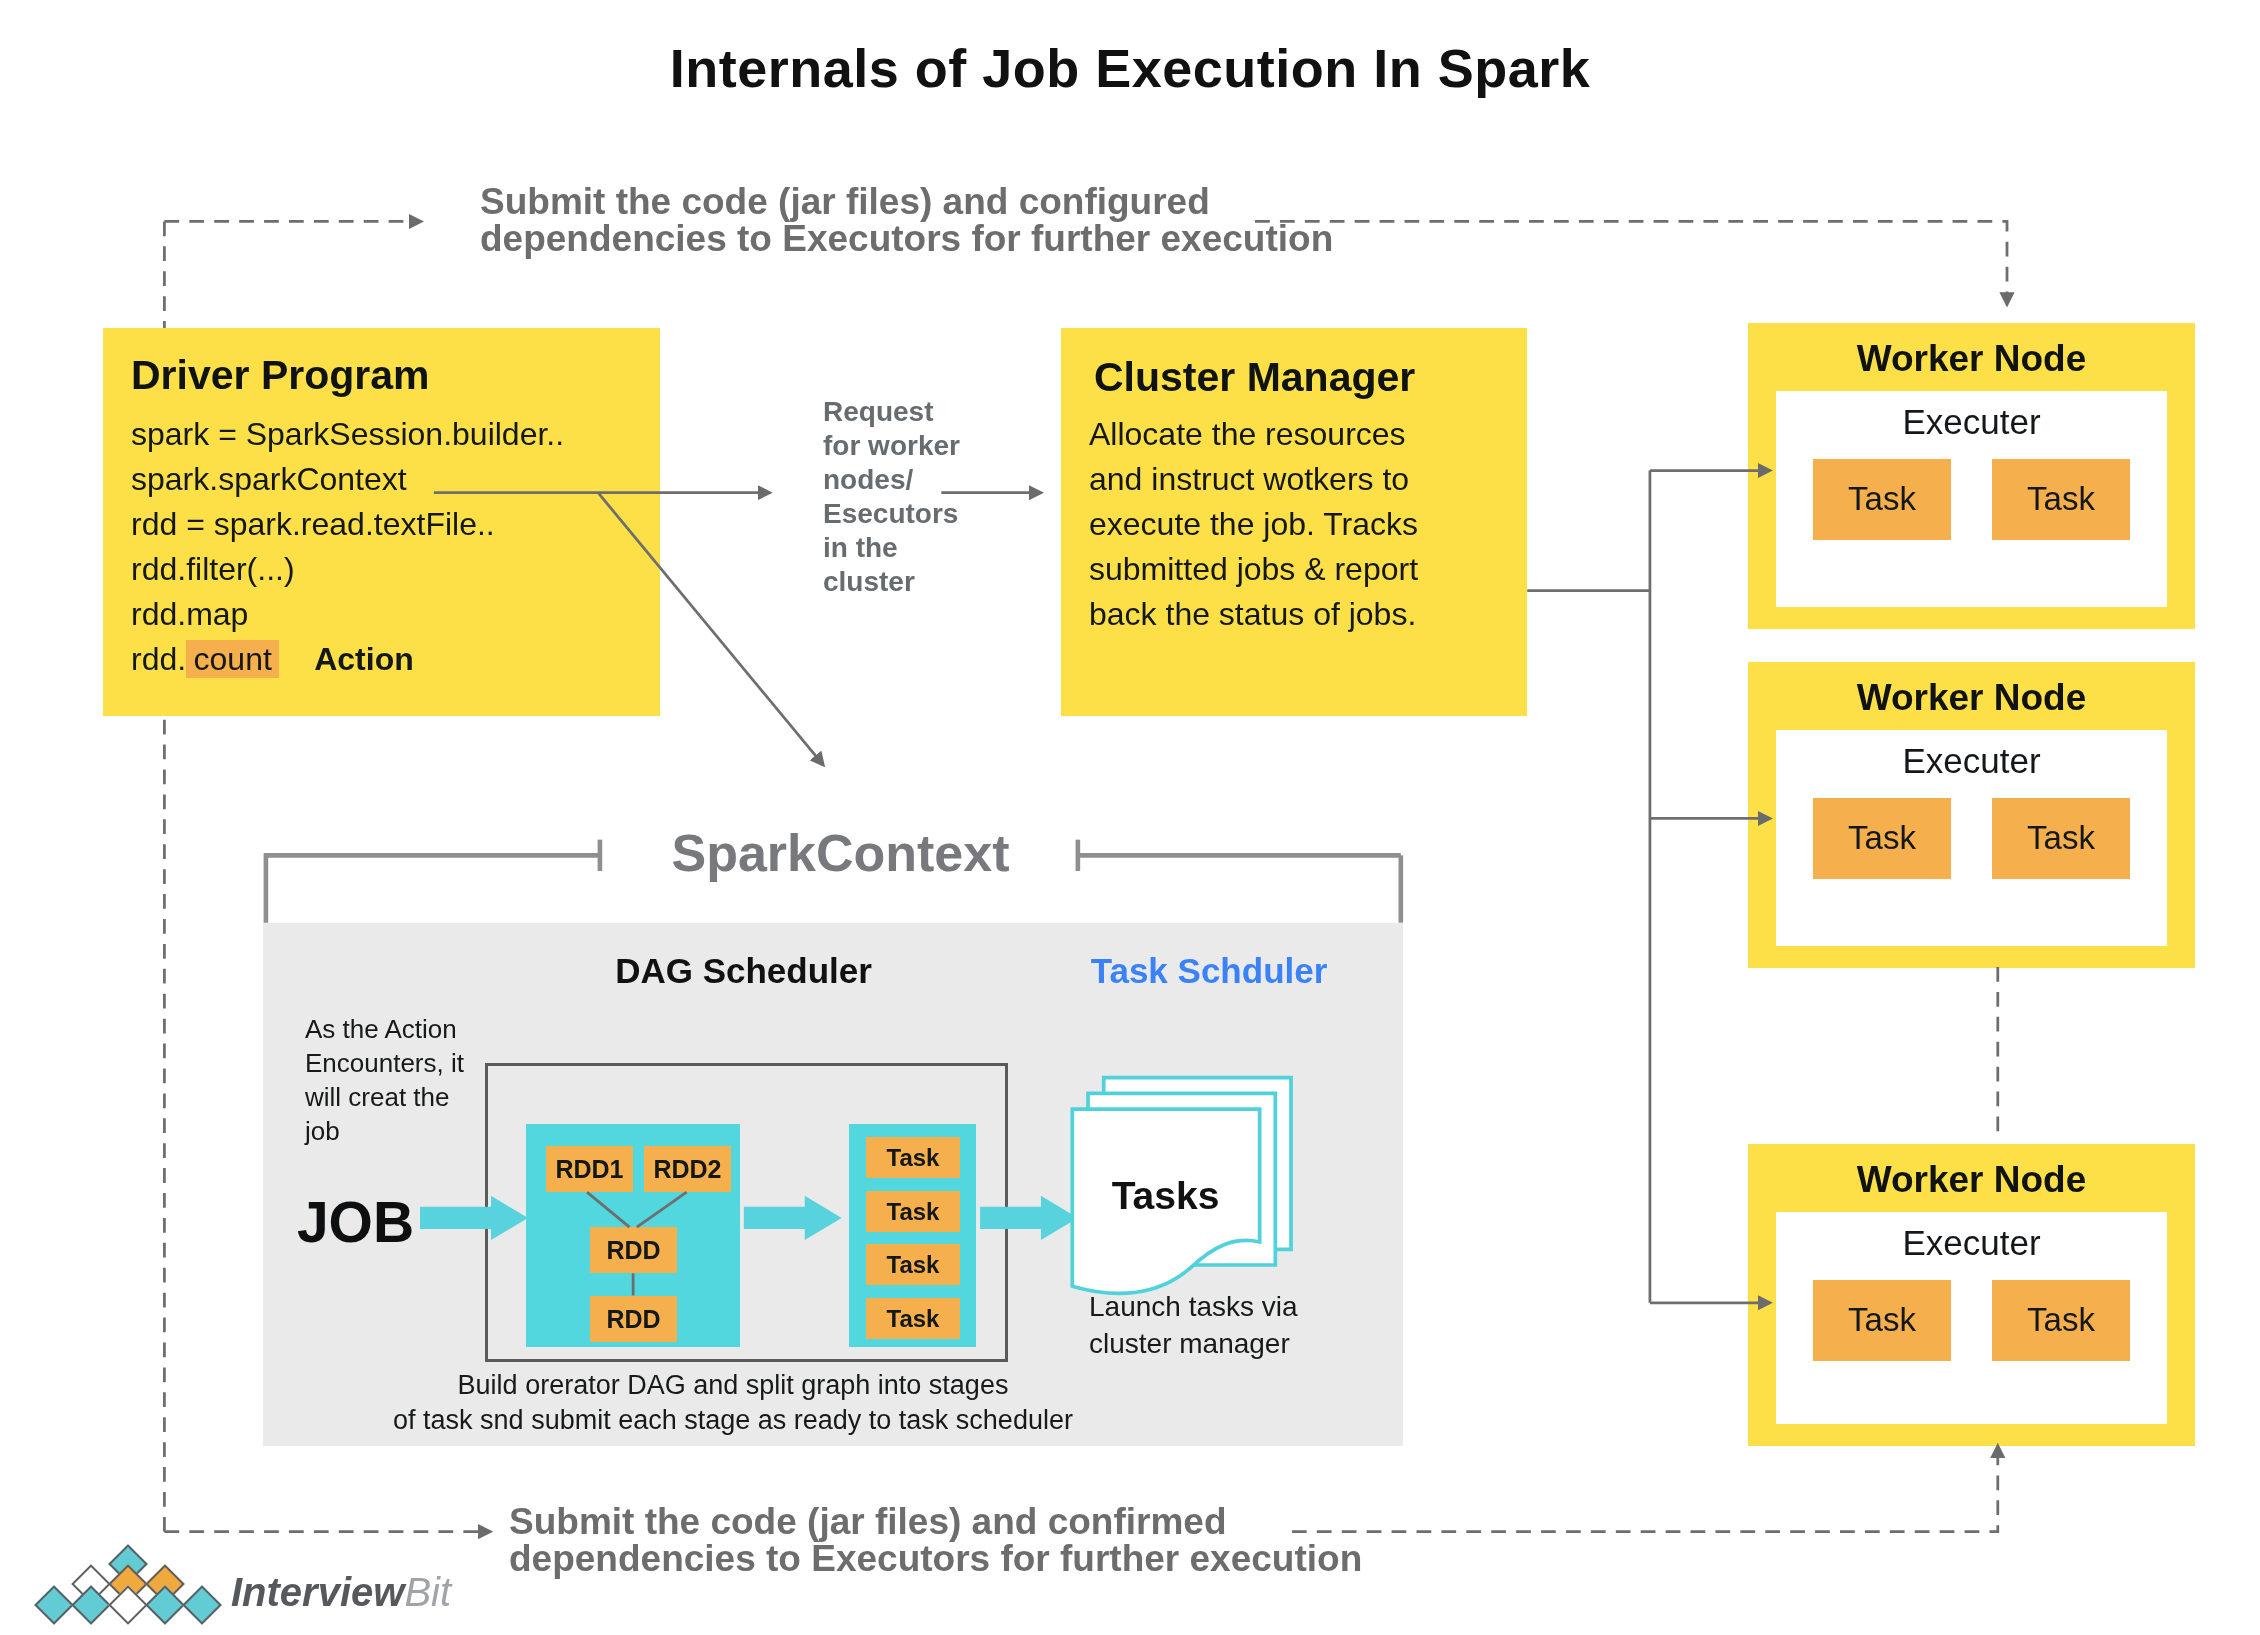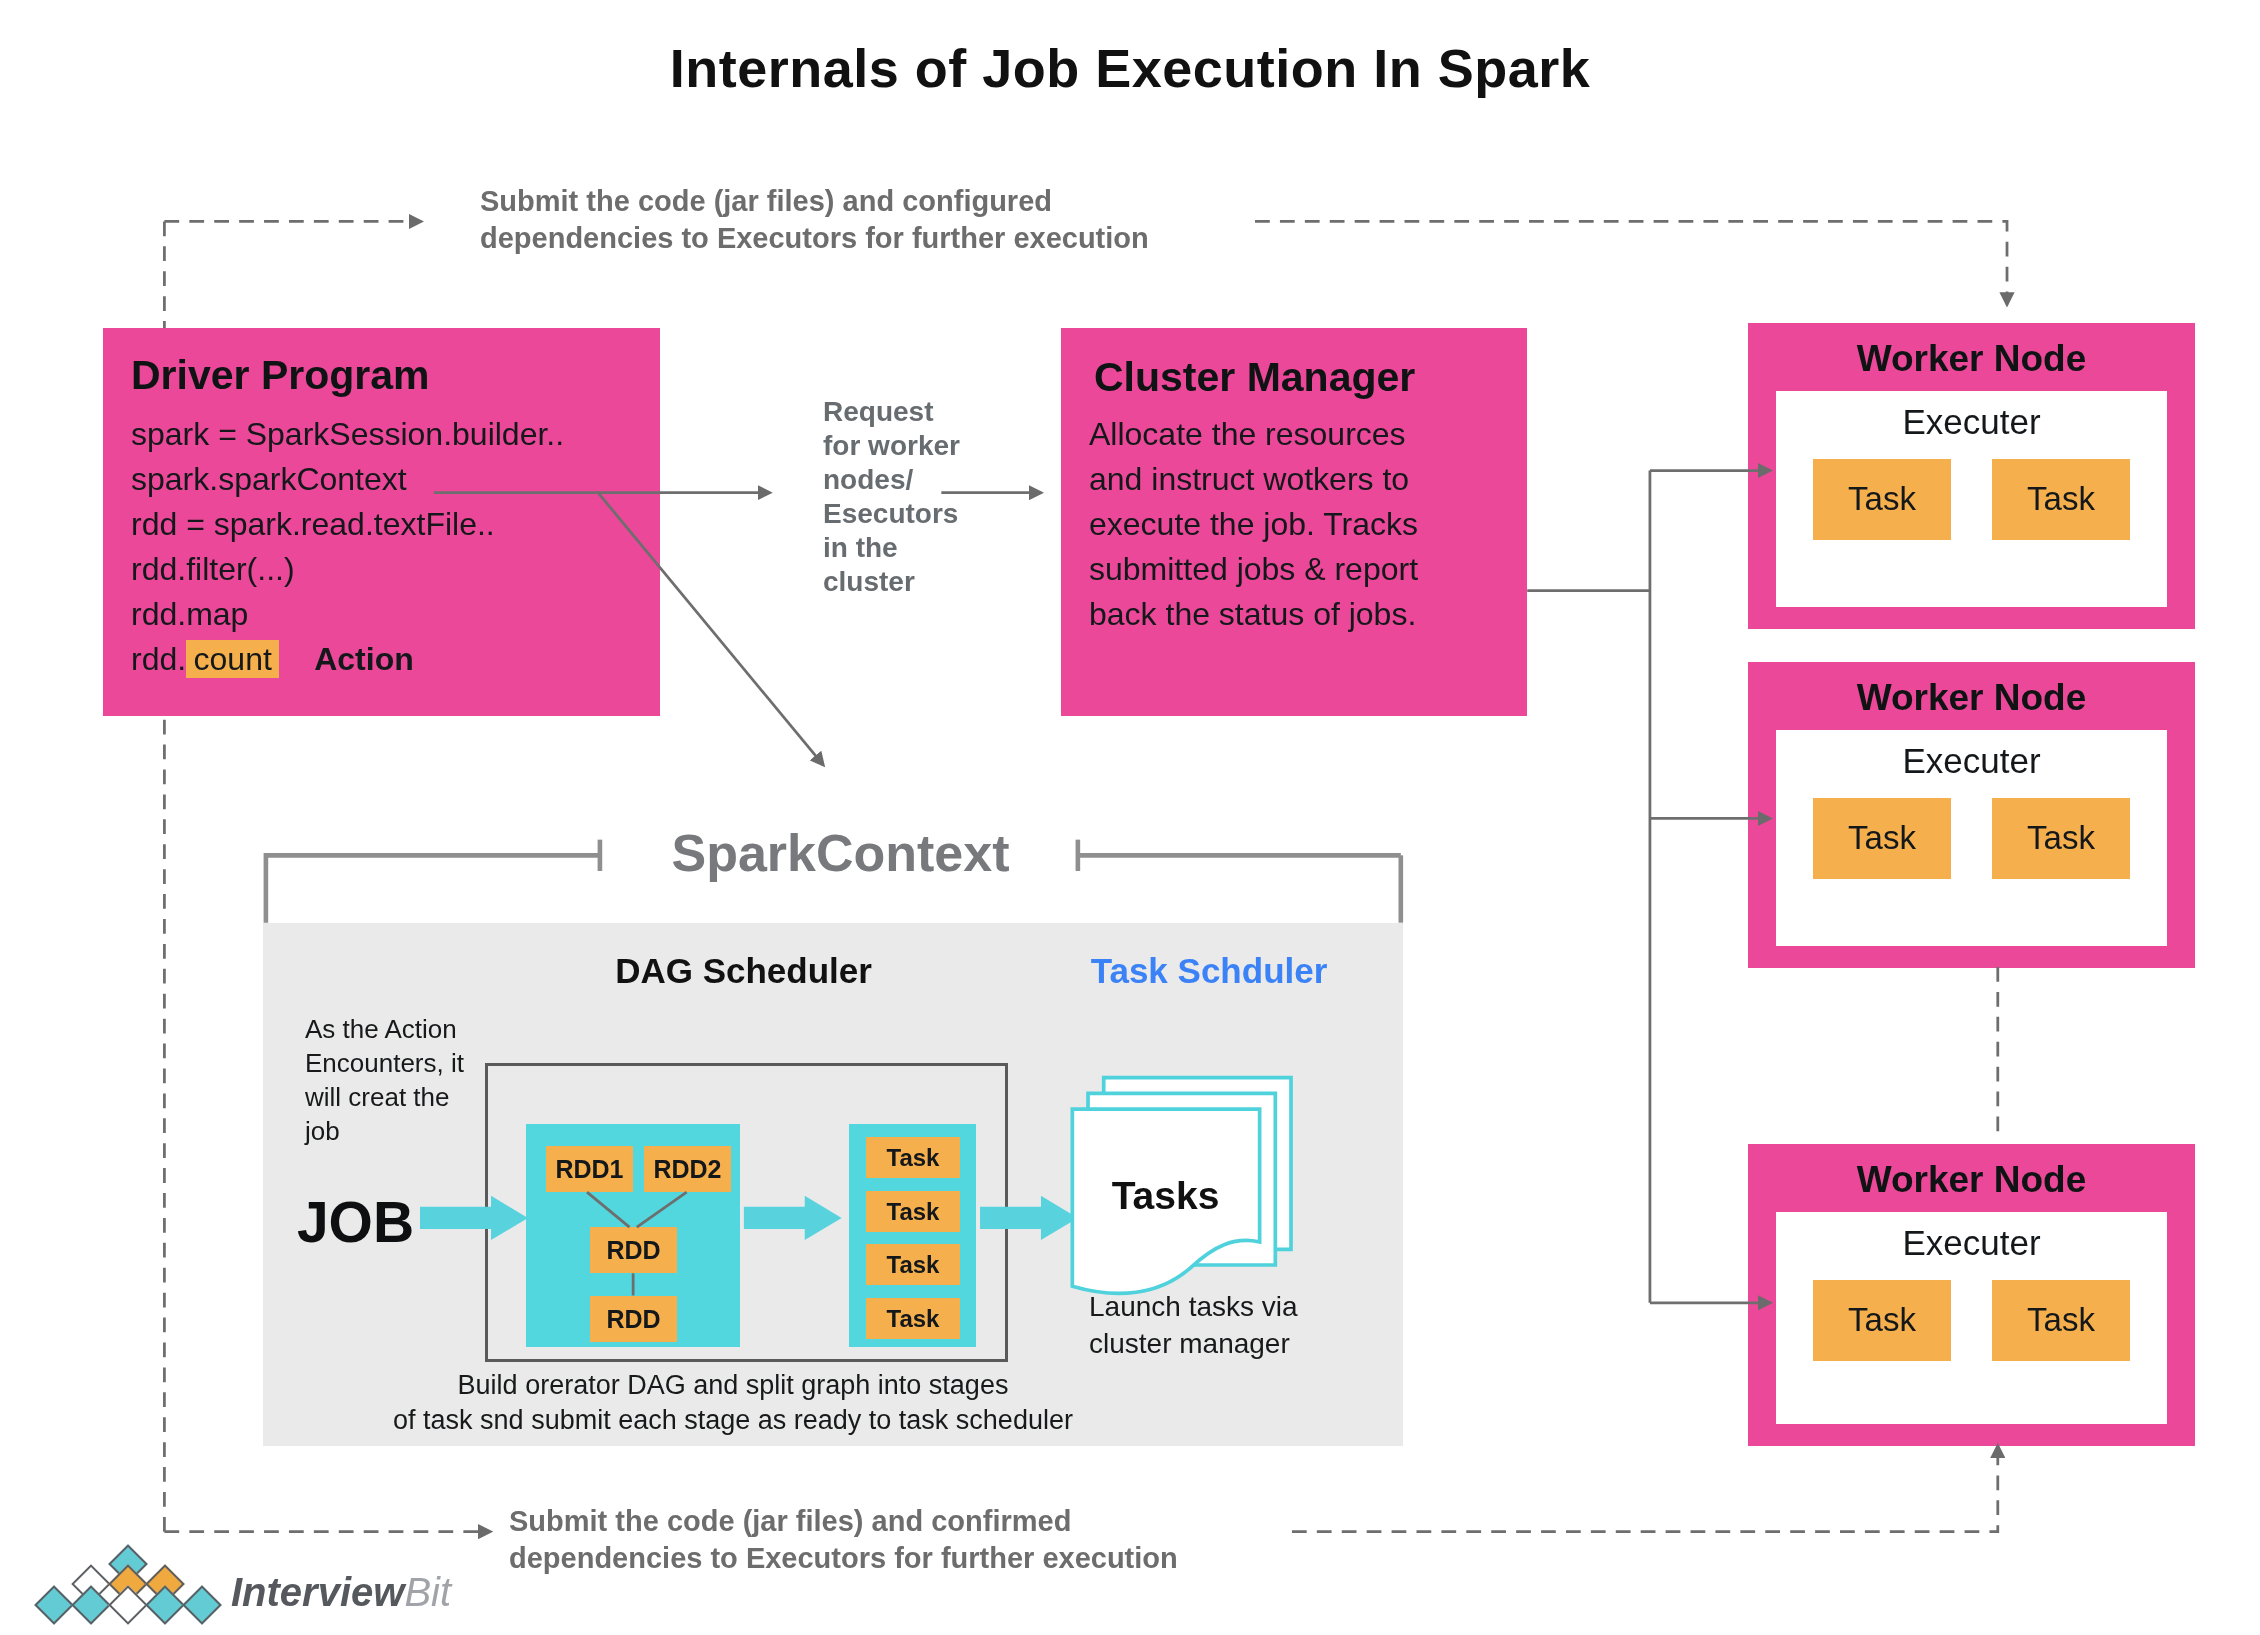--- a/index.html
+++ b/index.html
@@ -5,23 +5,23 @@
   html,body{margin:0;padding:0;background:#fff;}
   #canvas{
     position:relative;width:2260px;height:1635px;background:#ffffff;
     font-family:"Liberation Sans","DejaVu Sans",sans-serif;overflow:hidden;
   }
   svg.layer{position:absolute;left:0;top:0;pointer-events:none;}
   #svg-behind{z-index:0;}
   #svg-front{z-index:3;}
   .box{position:absolute;z-index:1;}
   .label{position:absolute;z-index:4;}
-  .teal{background:#ec4899;}
+  .teal{background:#fde047;}
   .page-title{width:2260px;top:37px;left:0;text-align:center;font-size:54px;font-weight:700;color:#111;letter-spacing:0.5px;}
-  .flow-label{color:#6d6d6d;font-weight:700;font-size:29px;line-height:37px;}
+  .flow-label{color:#6d6d6d;font-weight:700;font-size:37px;line-height:37px;}
   
   #driver-box{left:103px;top:328px;width:557px;height:388px;}
   #driver-box .box-title{font-size:41px;font-weight:700;color:#101314;padding:24px 0 0 28px;}
   .code{font-size:32px;color:#14181a;line-height:45px;padding:13px 0 0 28px;}
   .code .hl{background:#F5AF4D;padding:0.9px 7.4px;}
   .code .action{font-weight:700;margin-left:35px;}
   
   #request-label{left:803px;top:395px;font-size:28px;line-height:34px;color:#676c70;font-weight:600;margin-left:20px;}
   
   #cluster-box{left:1061px;top:328px;width:466px;height:388px;}

